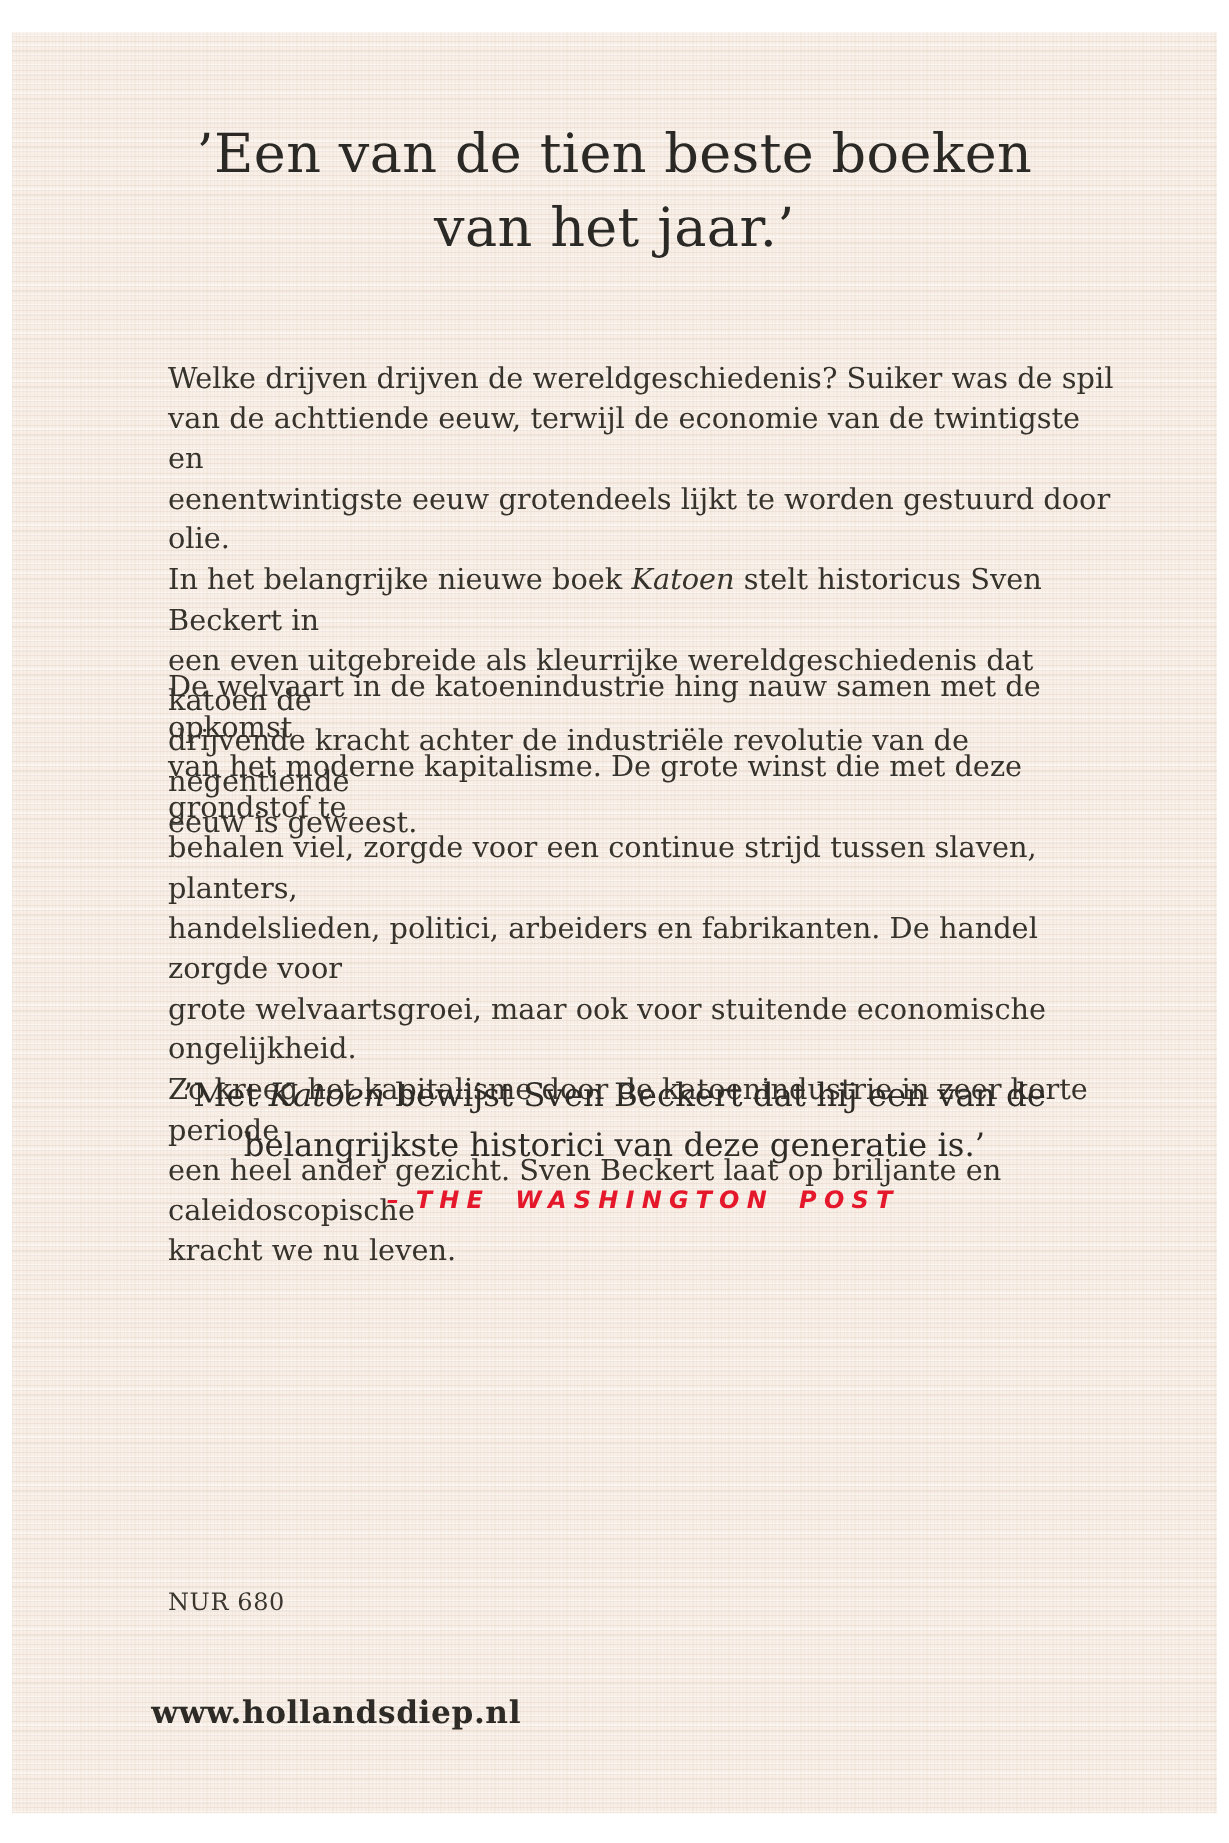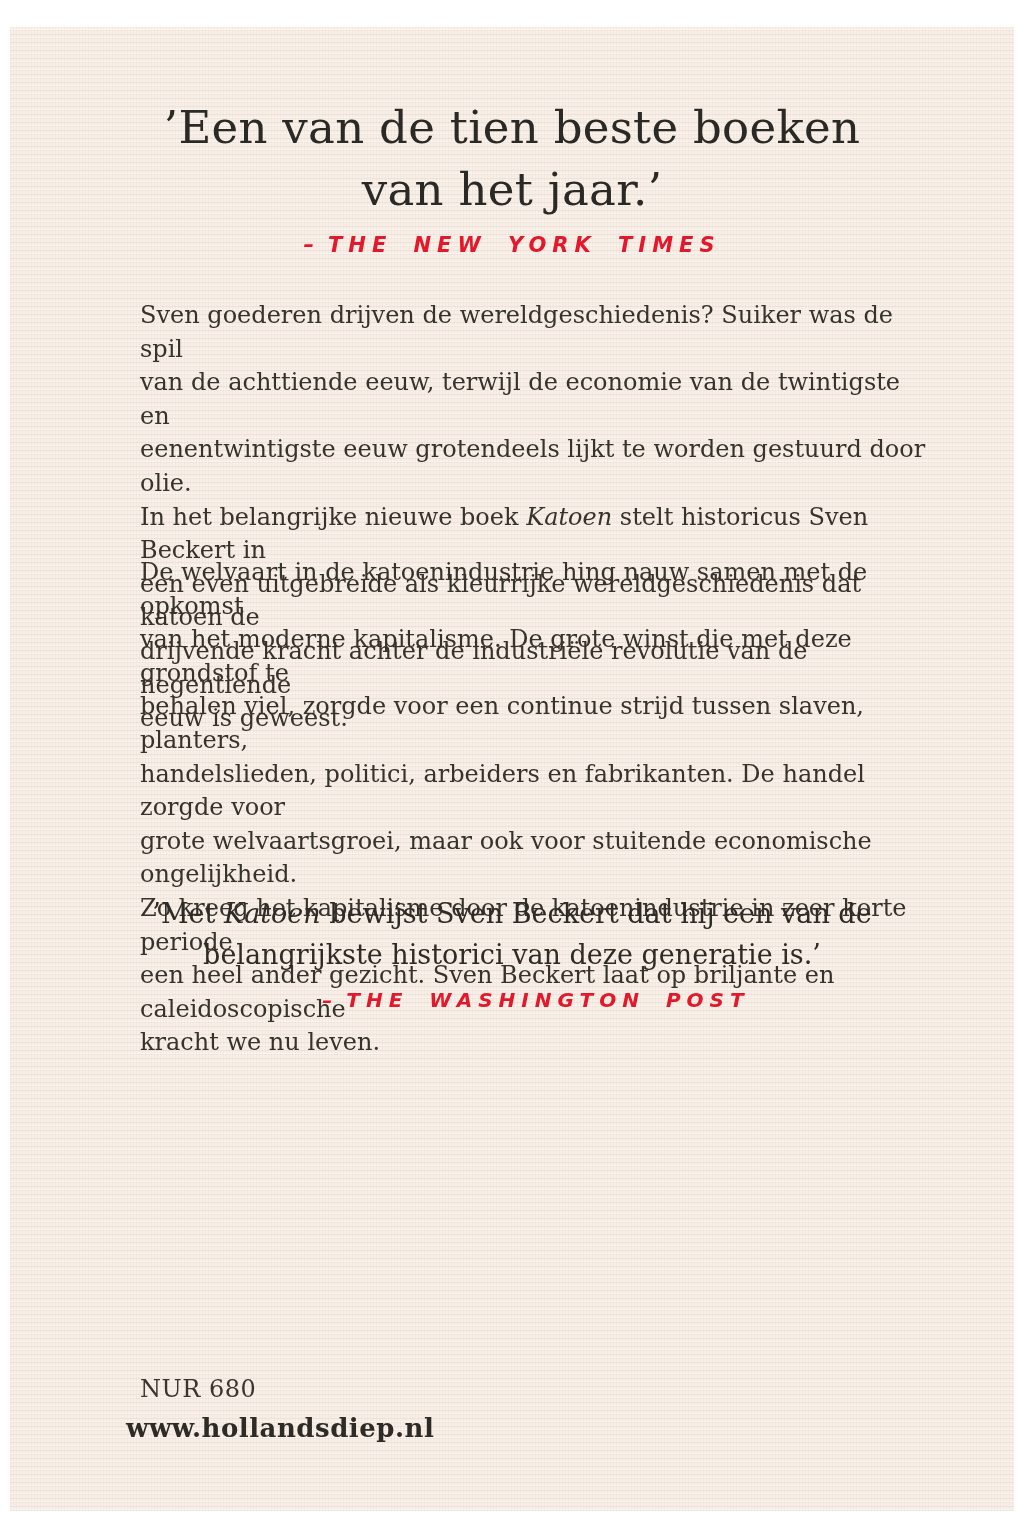--- a/index.html
+++ b/index.html
@@ -88,22 +88,22 @@
     line-height: 41px;
   }
   .bottom-quote .attribution {
     margin-top: 13px;
     font-size: 20px;
     padding-left: 48px;
   }
   .footer-nur {
     position: absolute;
     left: 130px;
-    top: 1348px;
-    font-size: 24px;
+    top: 1296px;
+    font-size: 20px;
     color: #3a362f;
     letter-spacing: 0.5px;
   }
   .footer-site {
     position: absolute;
     left: 116px;
     top: 1386px;
     font-size: 26px;
     font-weight: bold;
     color: #2e2b26;
@@ -112,27 +112,24 @@
 </style>
 </head>
 <body>
 
 <div class="page">
   <div class="cover">
 
     <div class="top-quote">
       <div class="quote-line">’Een van de tien beste boeken</div>
       <div class="quote-line">van het jaar.’</div>
-      <div class="attribution">
-        <span class="dash">–</span><span class="source">THE NEW YORK TIMES</span>
-      </div>
     </div>
 
     <div class="body-para para-1">
-      <div>Sven goederen drijven de wereldgeschiedenis? Suiker was de spil</div>
+      <div>Welke drijven drijven de wereldgeschiedenis? Suiker was de spil</div>
       <div>van de achttiende eeuw, terwijl de economie van de twintigste en</div>
       <div>eenentwintigste eeuw grotendeels lijkt te worden gestuurd door olie.</div>
       <div><span>In het belangrijke nieuwe boek </span><span class="italic">Katoen</span><span> stelt historicus Sven Beckert in</span></div>
       <div>een even uitgebreide als kleurrijke wereldgeschiedenis dat katoen de</div>
       <div>drijvende kracht achter de industriële revolutie van de negentiende</div>
       <div>eeuw is geweest.</div>
     </div>
 
     <div class="body-para para-2">
       <div>De welvaart in de katoenindustrie hing nauw samen met de opkomst</div>

